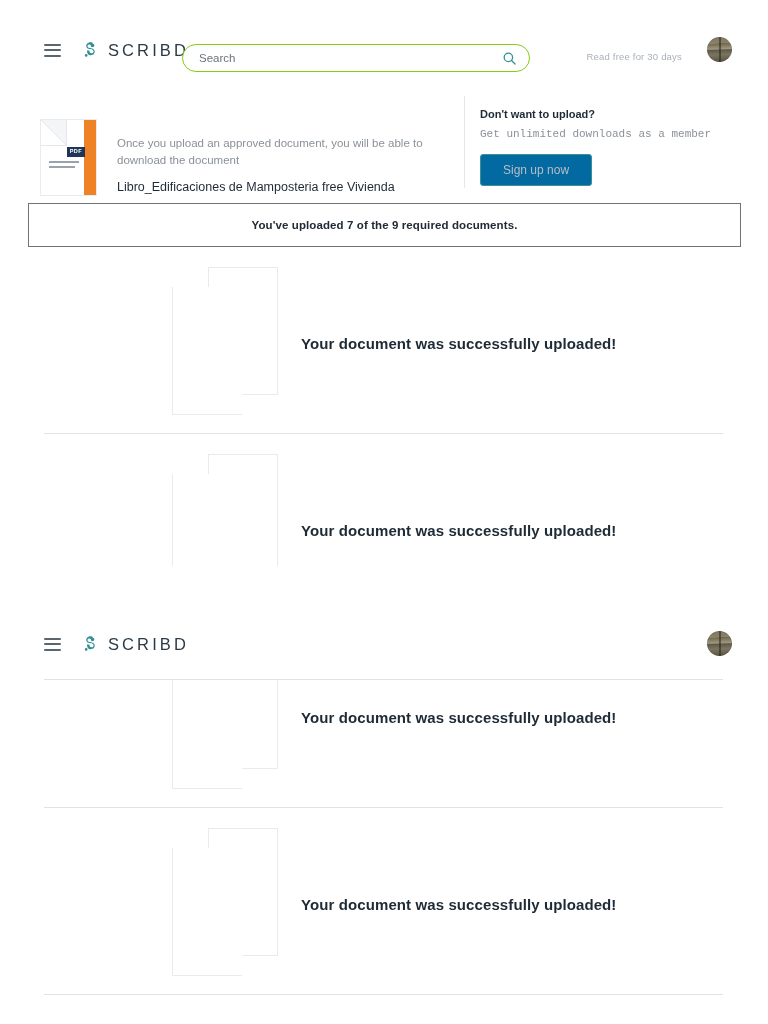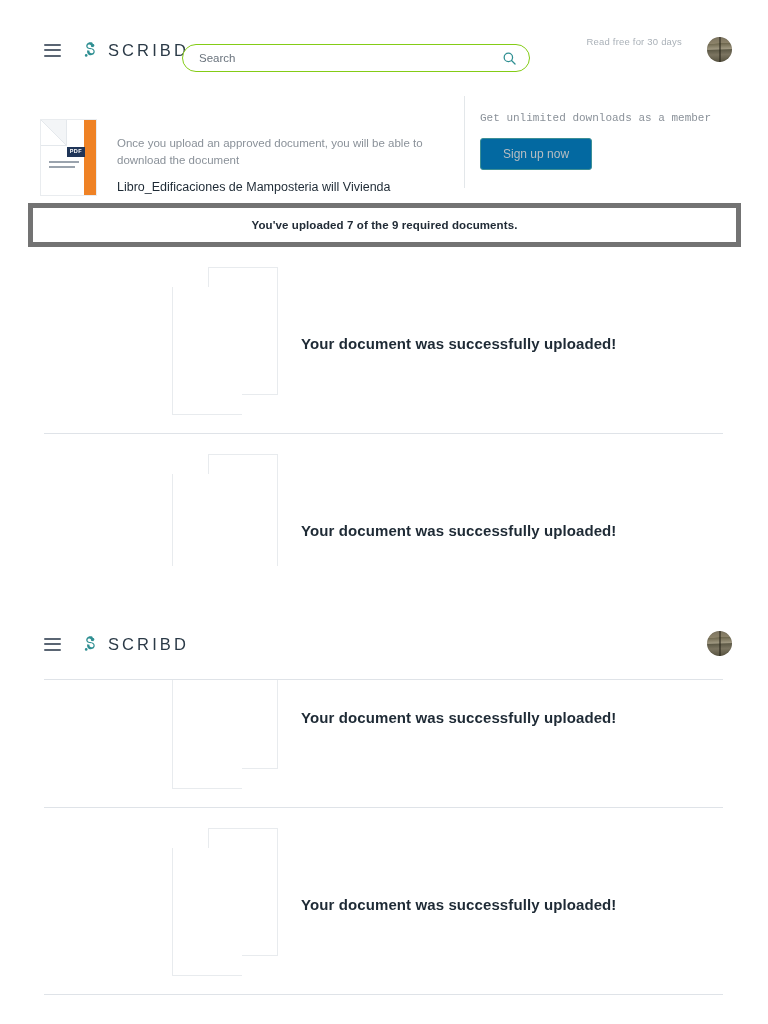--- a/index.html
+++ b/index.html
@@ -101,21 +101,21 @@
     font-size: 11.5px;
     color: #4c5660;
     background: transparent;
   }
   .search-input::placeholder { color: #6a737d; opacity: 1; }
   .search-icon { width: 15px; height: 15px; flex: 0 0 auto; }
 
   .read-free {
     position: absolute;
     right: 58px;
-    top: 11px;
+    top: 26px;
     font-size: 9.5px;
     color: #aab1b8;
     letter-spacing: 0.2px;
     white-space: nowrap;
     cursor: pointer;
   }
 
   .avatar {
     position: absolute;
     right: 8px;
@@ -264,21 +264,21 @@
     white-space: nowrap;
   }
 
   
   .notice {
     position: absolute;
     top: 203px;
     left: 28px;
     width: 713px;
     height: 44px;
-    border: 5px solid #737373;
+    border: 1px solid #737373;
     background: #ffffff;
     display: flex;
     align-items: center;
     justify-content: center;
   }
   .notice span {
     font-size: 11.5px;
     font-weight: 700;
     color: #212b36;
     letter-spacing: 0.1px;
@@ -413,26 +413,27 @@
       <div class="thumb-fold"></div>
       <div class="thumb-badge">PDF</div>
       <div class="thumb-lines">
         <i></i>
         <i></i>
       </div>
     </div>
 
     <div class="banner-text">
       <div class="banner-sub">Once you upload an approved document, you will be able to download the document</div>
-      <div class="banner-title">Libro_Edificaciones de Mamposteria will Vivienda</div>
+      <div class="banner-title">Libro_Edificaciones de Mamposteria free Vivienda</div>
     </div>
 
     <div class="banner-divider"></div>
 
     <div class="banner-right">
+      <div class="br-title">Don't want to upload?</div>
       <div class="br-sub">Get unlimited downloads as a member</div>
       <button class="signup-btn">Sign up now</button>
     </div>
   </div>
 
   <div class="notice">
     <span>You've uploaded 7 of the 9 required documents.</span>
   </div>
 
   <div class="doc-list">

